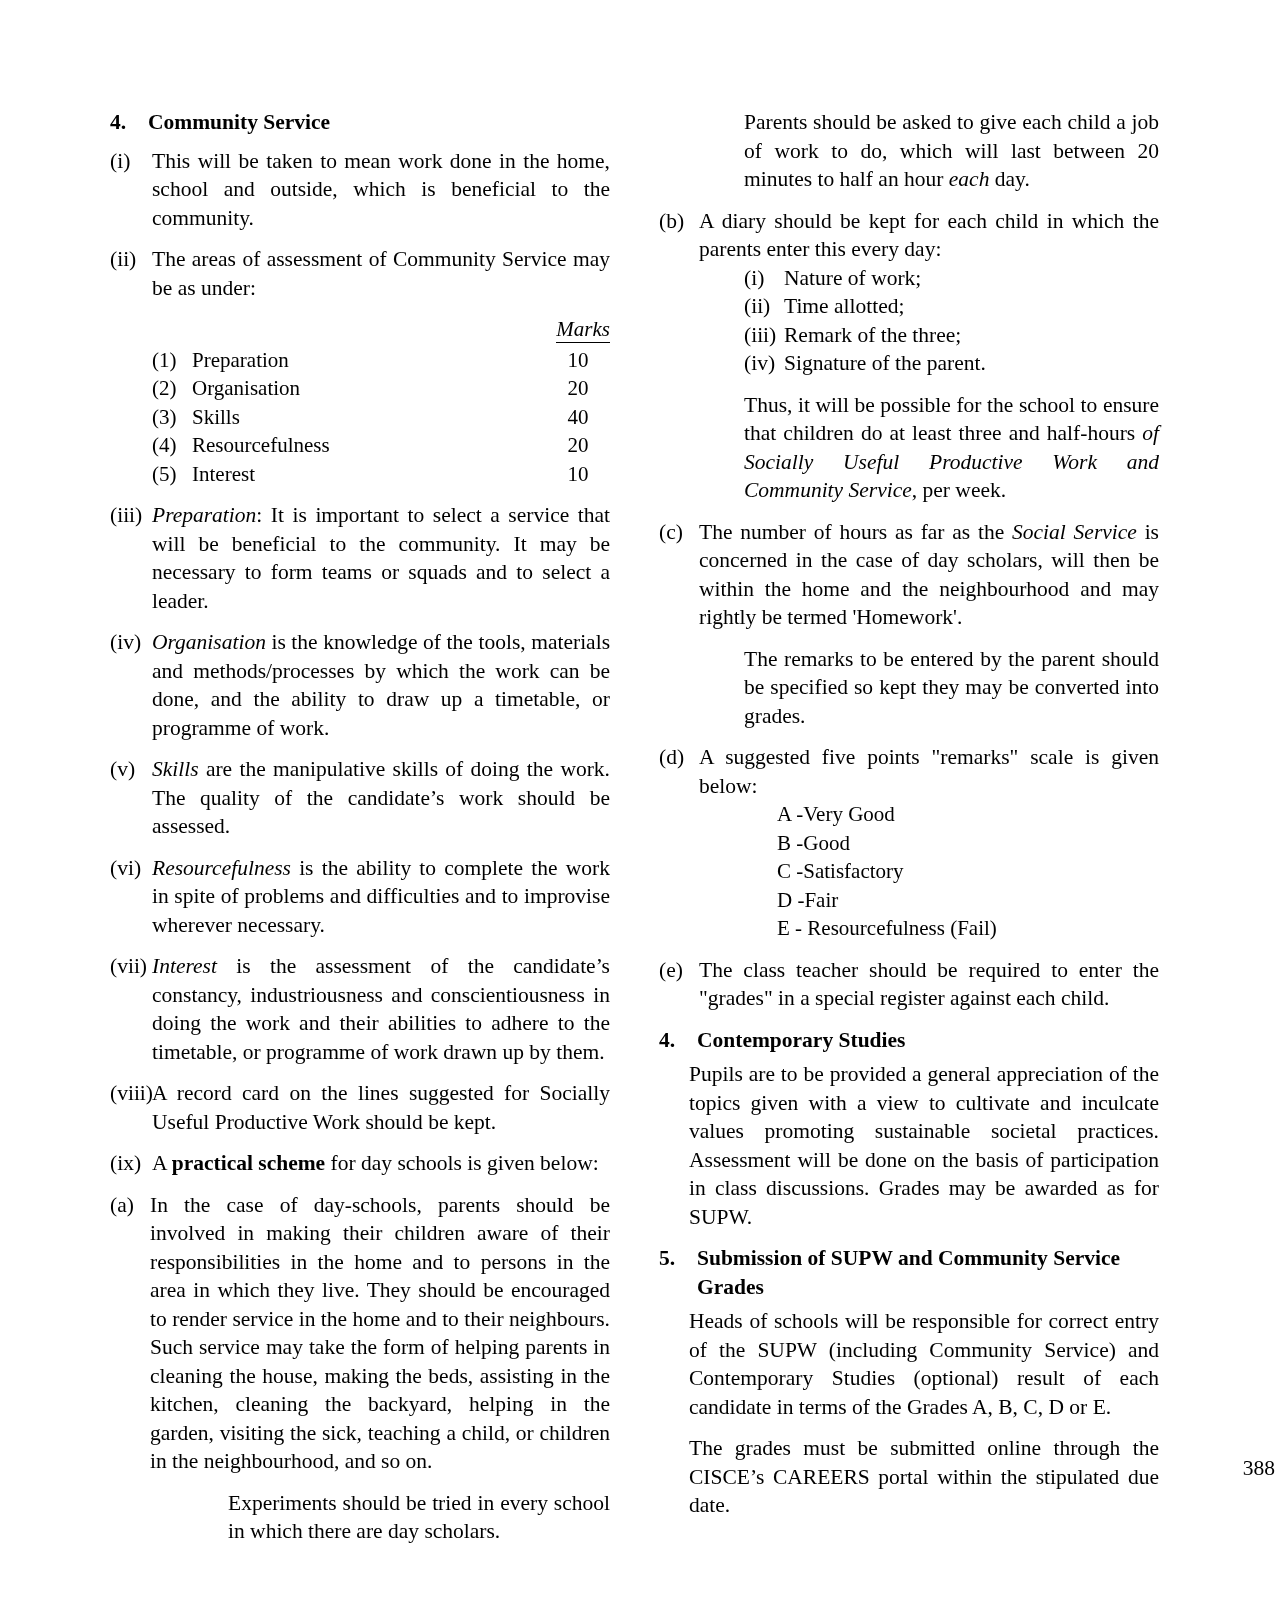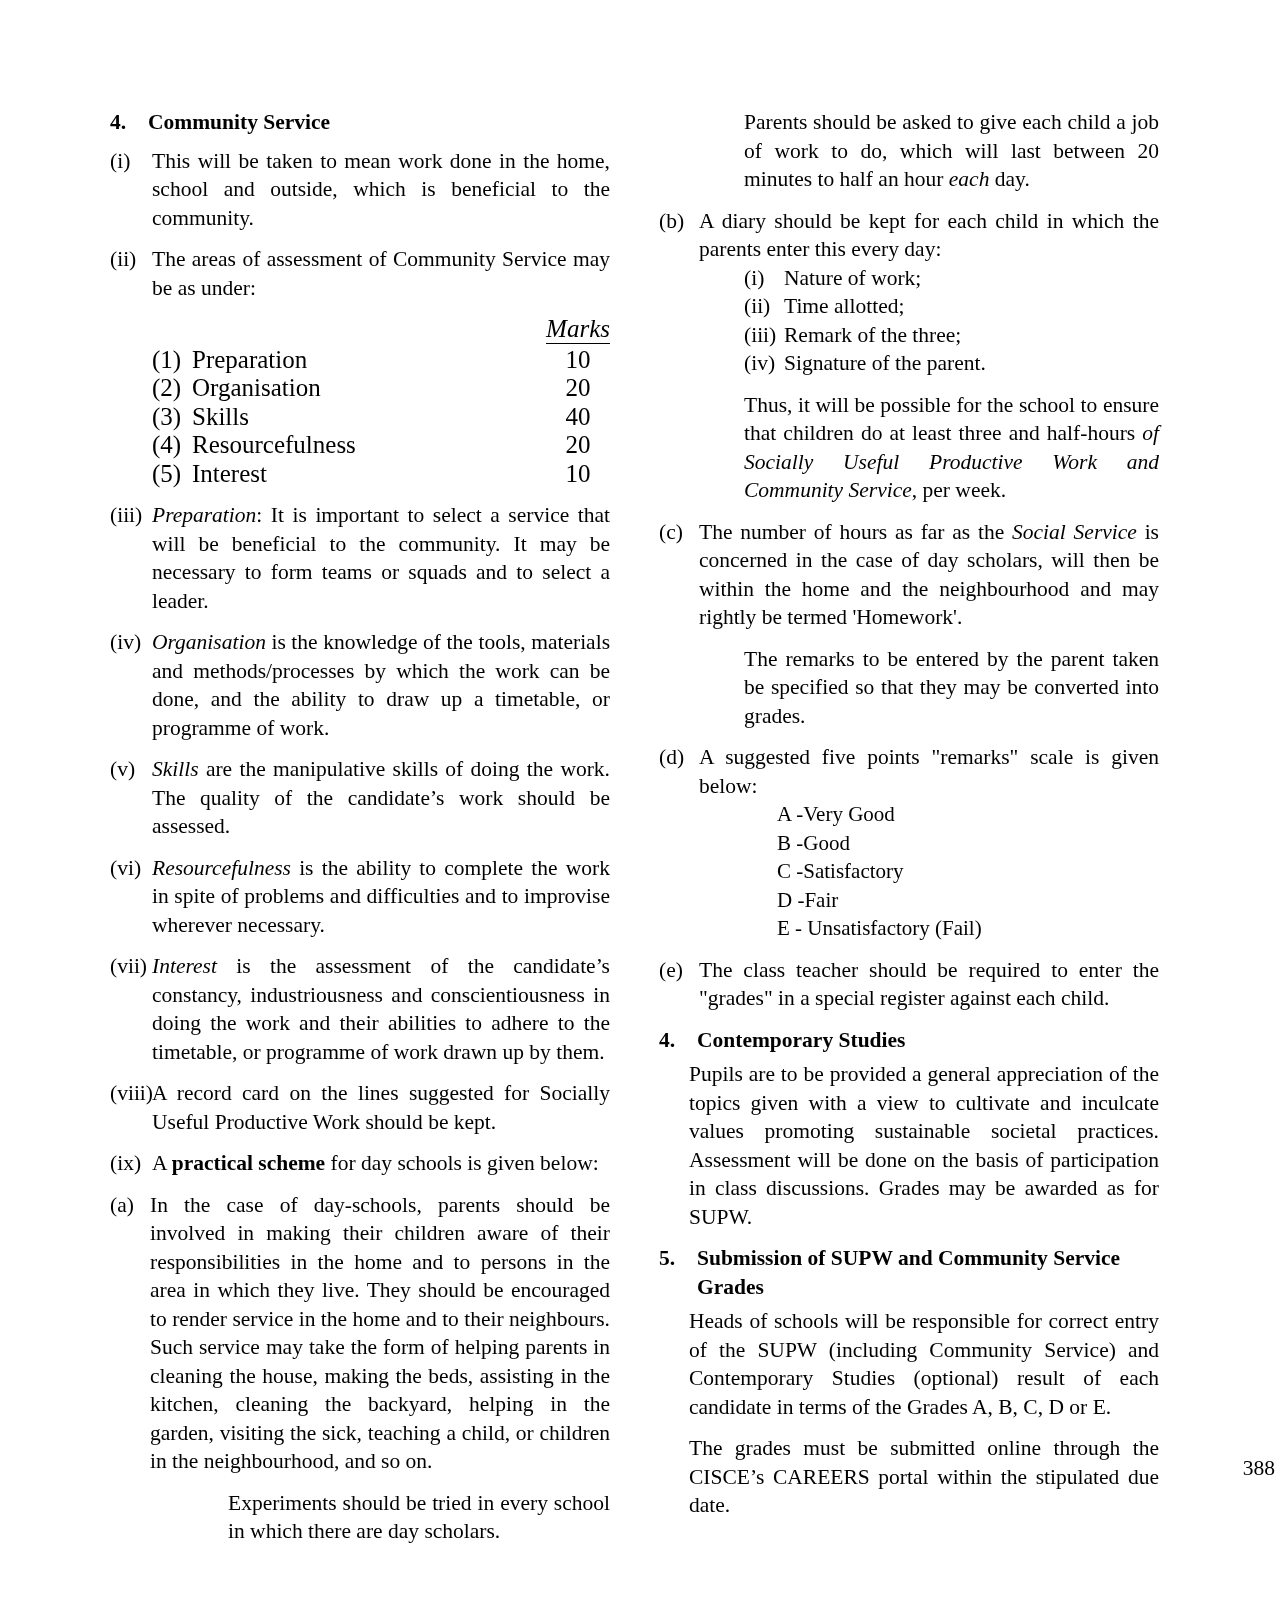--- a/index.html
+++ b/index.html
@@ -85,21 +85,21 @@
   .lvl-roman > .marker { margin-left: -42px; width: 42px; }
 
   
   .indent-1 { margin-left: 30px; }
   .indent-2 { margin-left: 85px; }
   .indent-3 { margin-left: 118px; }
 
   
   .marks-block {
     margin: 0 0 13px 42px;
-    font-size: 25px;
+    font-size: 21px;
     line-height: 28.5px;
   }
   .marks-head {
     text-align: right;
     margin: 0 0 2px 0;
   }
   .marks-head span {
     font-style: italic;
     border-bottom: 1px solid #000;
     padding-bottom: 1px;
@@ -277,33 +277,33 @@
         </div>
       </div>
 
       <div class="para indent-2"><span>Thus, it will be possible for the school to ensure that children do at least three and half-hours </span><em class="it">of Socially Useful Productive Work and Community Service</em><span>, per week.</span></div>
 
       <div class="sub-item indent-1">
         <span class="marker">(c)</span>
         <span class="body"><span>The number of hours as far as the </span><em class="it">Social Service</em><span> is concerned in the case of day scholars, will then be within the home and the neighbourhood and may rightly be termed 'Homework'.</span></span>
       </div>
 
-      <div class="para indent-2">The remarks to be entered by the parent taken be specified so that they may be converted into grades.</div>
+      <div class="para indent-2">The remarks to be entered by the parent should be specified so kept they may be converted into grades.</div>
 
       <div class="sub-item indent-1 tight">
         <span class="marker">(d)</span>
         <span class="body">A suggested five points "remarks" scale is given below:</span>
       </div>
 
       <div class="indent-3" style="margin-bottom:13px;">
         <div class="grade-line">A -Very Good</div>
         <div class="grade-line">B -Good</div>
         <div class="grade-line">C -Satisfactory</div>
         <div class="grade-line">D -Fair</div>
-        <div class="grade-line">E - Unsatisfactory (Fail)</div>
+        <div class="grade-line">E - Resourcefulness (Fail)</div>
       </div>
 
       <div class="sub-item indent-1">
         <span class="marker">(e)</span>
         <span class="body">The class teacher should be required to enter the "grades" in a special register against each child.</span>
       </div>
 
       <div class="section-head" style="margin-bottom:6px;">
         <span class="num">4.</span>
         <span class="ttl">Contemporary Studies</span>

